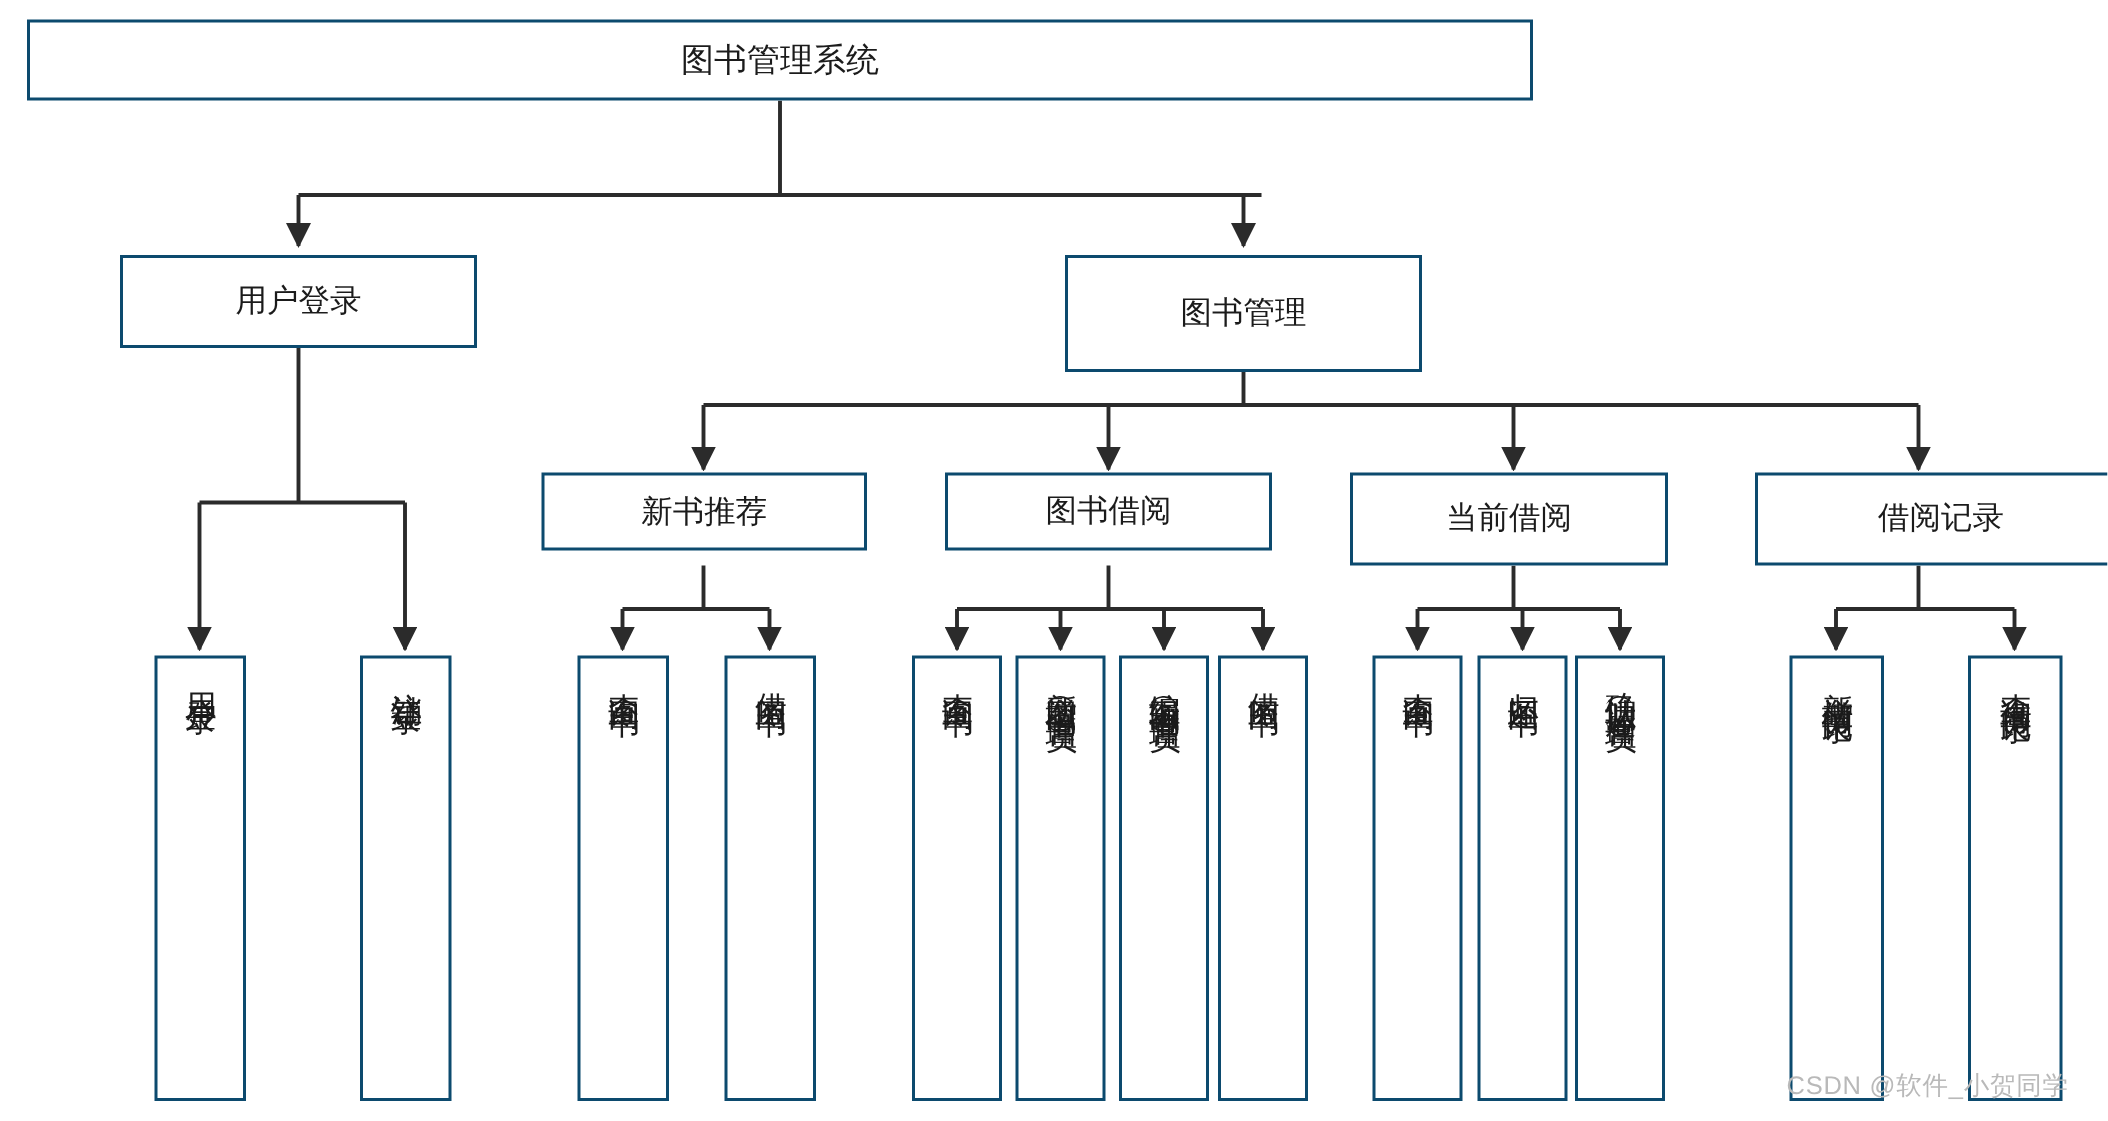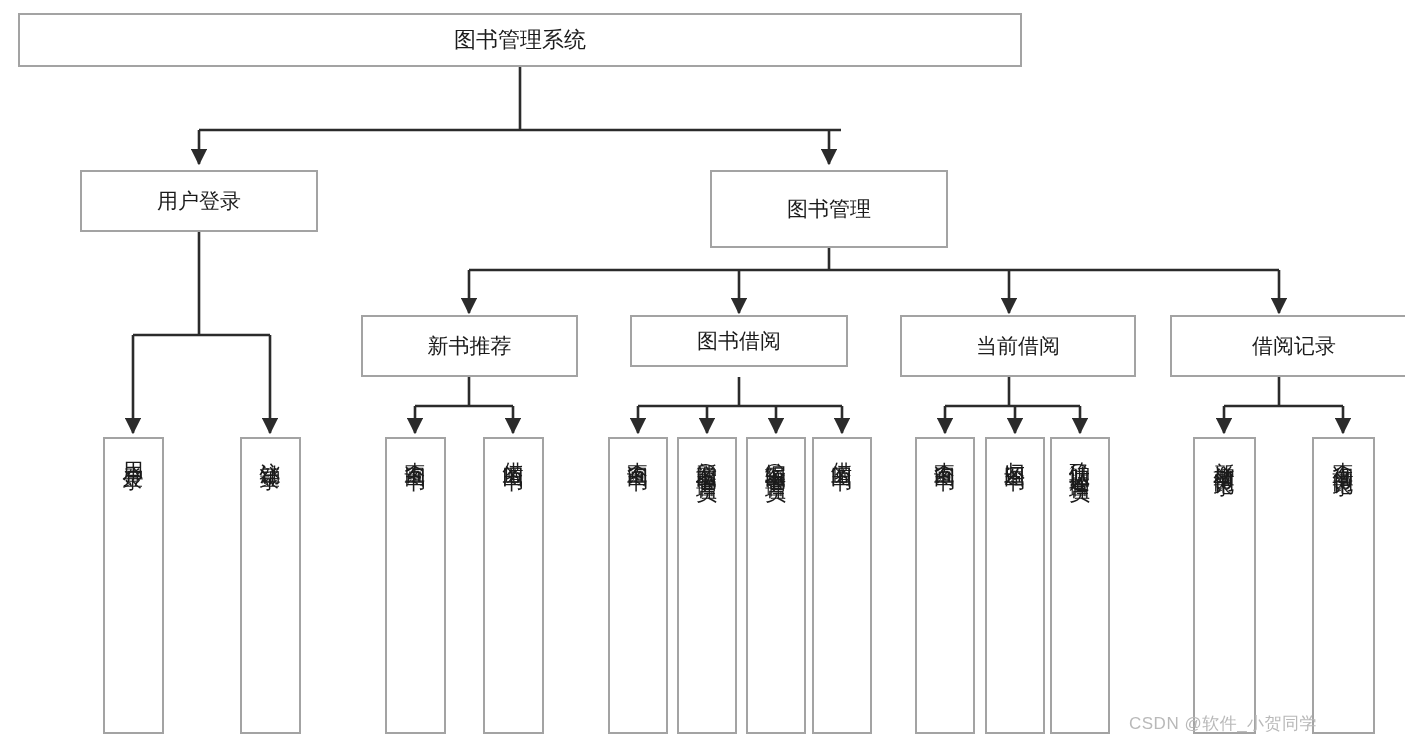--- a/index.html
+++ b/index.html
@@ -22,21 +22,21 @@
     left: 0;
     top: 0;
     width: 1405px;
     height: 747px;
     pointer-events: none;
   }
   .node {
     position: absolute;
     box-sizing: border-box;
     background: #ffffff;
-    border: 2px solid #a3a3a3;
+    border: 2px solid #0c4a6e;
     display: flex;
     align-items: center;
     justify-content: center;
     color: #1b1b1b;
   }
   .node .label {
     display: block;
     text-align: center;
     line-height: 1.18;
     white-space: nowrap;
@@ -125,27 +125,27 @@
     <span class="label">图书管理系统</span>
   </div>
 
   <div class="node horiz" style="left:80px; top:170px; width:238px; height:62px;">
     <span class="label">用户登录</span>
   </div>
   <div class="node horiz" style="left:710px; top:170px; width:238px; height:78px;">
     <span class="label">图书管理</span>
   </div>
 
-  <div class="node horiz" style="left:361px; top:315px; width:217px; height:62px;font-family:Liberation Serif, serif;">
+  <div class="node horiz" style="left:361px; top:315px; width:217px; height:52px;font-family:Liberation Serif, serif;">
     <span class="label">新书推荐</span>
   </div>
   <div class="node horiz" style="left:630px; top:315px; width:218px; height:52px;">
     <span class="label">图书借阅</span>
   </div>
-  <div class="node horiz" style="left:900px; top:315px; width:236px; height:62px;">
+  <div class="node horiz" style="left:900px; top:315px; width:212px; height:62px;">
     <span class="label">当前借阅</span>
   </div>
   <div class="node horiz" style="left:1170px; top:315px; width:248px; height:62px;">
     <span class="label">借阅记录</span>
   </div>
 
   <div class="node vert" style="left:103px; top:437px; width:61px; height:297px;">
     <span class="label">用户登录</span>
   </div>
   <div class="node vert" style="left:240px; top:437px; width:61px; height:297px;">
@@ -182,15 +182,15 @@
     <span class="label">确认归还（管理员）</span>
   </div>
 
   <div class="node vert" style="left:1193px; top:437px; width:63px; height:297px;">
     <span class="label">新增借阅记录</span>
   </div>
   <div class="node vert" style="left:1312px; top:437px; width:63px; height:297px;">
     <span class="label">查询借阅记录</span>
   </div>
 
-  <div class="watermark" style="left:1129px; top:712px;">CSDN @软件_小贺同学</div>
+  <div class="watermark" style="left:1191px; top:712px;">CSDN @软件_小贺同学</div>
 
 </div>
 
 </body></html>

